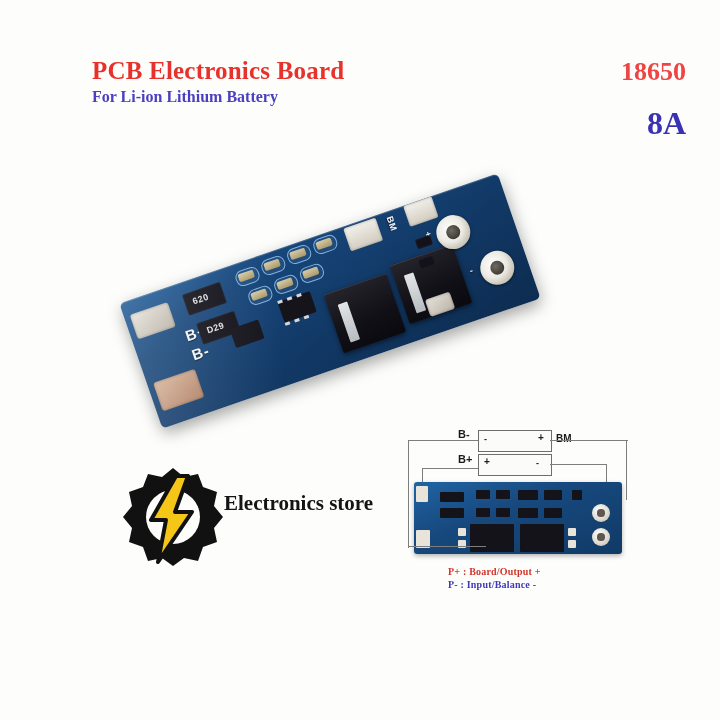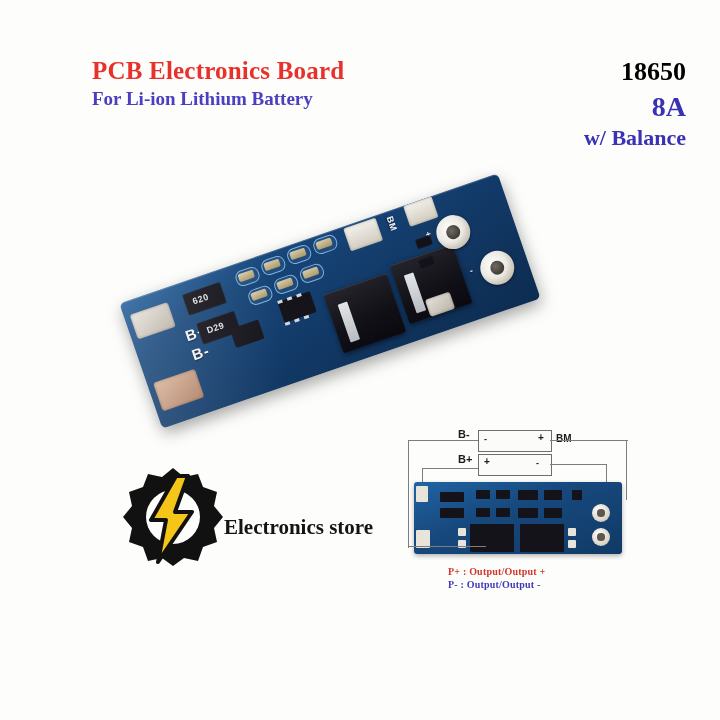--- a/index.html
+++ b/index.html
@@ -26,21 +26,21 @@
   .hdr-title {
     color: #e8312a;
     font-size: 25px;
     font-weight: bold;
     letter-spacing: 0.2px;
     line-height: 1.05;
     white-space: nowrap;
   }
   .hdr-sub1 {
     color: #4a3fc0;
-    font-size: 19px;
+    font-size: 16px;
     font-weight: bold;
     line-height: 1.25;
     margin-top: 3px;
     white-space: nowrap;
   }
   .hdr-sub2 {
     color: #5a42c8;
     font-size: 17px;
     font-weight: bold;
     line-height: 1.25;
@@ -56,31 +56,31 @@
     white-space: nowrap;
   }
 
   .hdr-right {
     position: absolute;
     right: 34px;
     top: 58px;
     text-align: right;
   }
   .hdr-model {
-    color: #000000;
+    color: #ef4444;
     font-size: 26px;
     font-weight: bold;
     line-height: 1.1;
   }
   .hdr-amp {
     color: #3a32b4;
-    font-size: 28px;
+    font-size: 32px;
     font-weight: bold;
     line-height: 1.15;
-    margin-top: 4px;
+    margin-top: 18px;
   }
   .hdr-balance {
     color: #3a32b4;
     font-size: 22px;
     font-weight: bold;
     line-height: 1.15;
     margin-top: 2px;
   }
 
   
@@ -214,21 +214,21 @@
   .logo-wrap {
     position: absolute;
     left: 118px;
     top: 462px;
     width: 270px;
     height: 110px;
   }
   .logo-text {
     position: absolute;
     left: 106px;
-    top: 53px;
+    top: 29px;
     font-family: "Liberation Serif", serif;
     font-weight: bold;
     font-size: 21px;
     color: #141414;
     white-space: nowrap;
   }
 
   
   .diagram {
     position: absolute;
@@ -316,21 +316,20 @@
 <div class="page">
 
   <div class="hdr-left">
     <div class="hdr-title">PCB Electronics Board</div>
     <div class="hdr-sub1">For Li-ion Lithium Battery</div>
   </div>
 
   <div class="hdr-right">
     <div class="hdr-model">18650</div>
     <div class="hdr-amp">8A</div>
-    <div class="hdr-balance">w/ Balance</div>
   </div>
 
   <div class="board-wrap">
     <div class="board">
 
       <div class="pad" style="left:6px; top:14px; width:40px; height:26px;"></div>
       <div class="pad pad-copper" style="left:6px; top:86px; width:44px; height:30px;"></div>
       <div class="silk" style="left:52px; top:44px;">B+</div>
       <div class="silk" style="left:52px; top:64px;">B-</div>
 
@@ -441,17 +440,17 @@
       <div class="mb-pad" style="left:154px; top:46px; width:8px; height:8px;"></div>
       <div class="mb-pad" style="left:154px; top:58px; width:8px; height:8px;"></div>
 
       <div class="mb-hole" style="left:178px; top:22px;"></div>
       <div class="mb-hole" style="left:178px; top:46px;"></div>
     </div>
 
     <div class="wire" style="left:12px; top:126px; width:78px; height:1.4px;"></div>
     <div class="wire" style="left:230px; top:76px; width:1.4px; height:4px;"></div>
 
-    <div class="diag-note note-p-plus">P+ : Output/Output +</div>
-    <div class="diag-note note-p-minus">P- : Output/Output -</div>
+    <div class="diag-note note-p-plus">P+ : Board/Output +</div>
+    <div class="diag-note note-p-minus">P- : Input/Balance -</div>
   </div>
 
 </div>
 
 </body></html>

